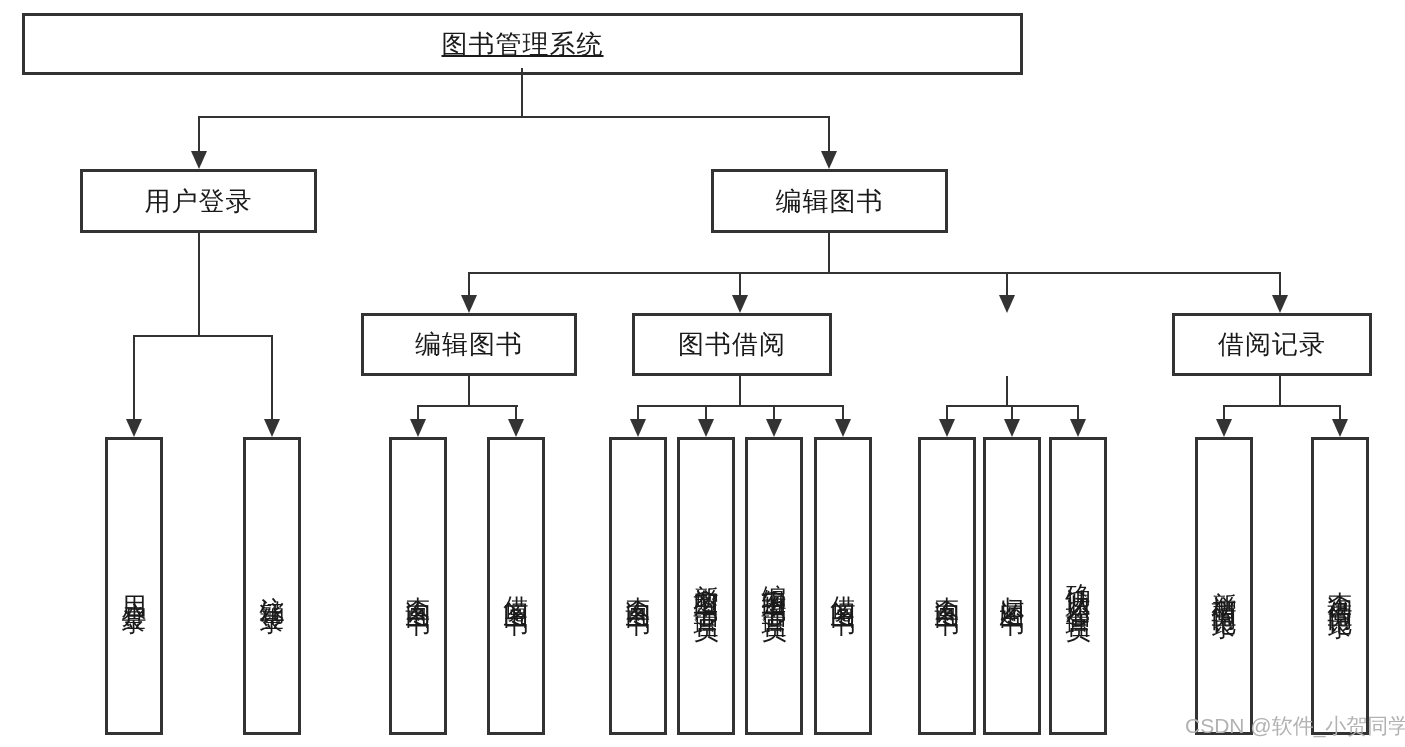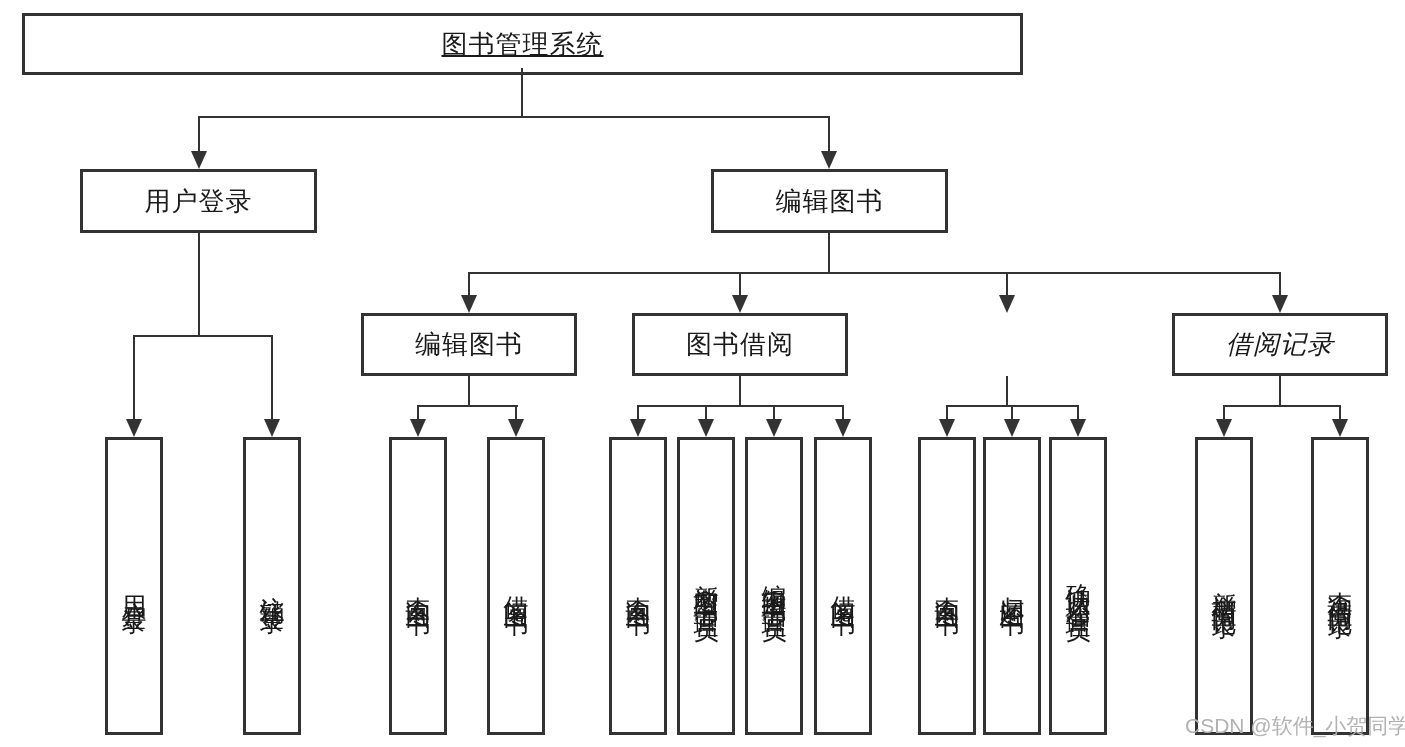--- a/index.html
+++ b/index.html
@@ -78,24 +78,24 @@
   <div class="node lvl" style="left:80px; top:169px; width:237px; height:64px;">
     <span>用户登录</span>
   </div>
   <div class="node lvl" style="left:711px; top:169px; width:237px; height:64px;">
     <span>编辑图书</span>
   </div>
 
   <div class="node lvl" style="left:361px; top:313px; width:216px; height:63px;">
     <span>编辑图书</span>
   </div>
-  <div class="node lvl" style="left:632px; top:313px; width:216px; height:63px;">
+  <div class="node lvl" style="left:632px; top:313px; width:200px; height:63px;">
     <span>图书借阅</span>
   </div>
-  <div class="node lvl" style="left:1172px; top:313px; width:216px; height:63px;font-style:italic;">
+  <div class="node lvl" style="left:1172px; top:313px; width:200px; height:63px;">
     <span>借阅记录</span>
   </div>
 
   <div class="node leaf" style="left:105px;">
     <span class="vtext">用户登录</span>
   </div>
   <div class="node leaf" style="left:243px;">
     <span class="vtext">注销登录</span>
   </div>
 

